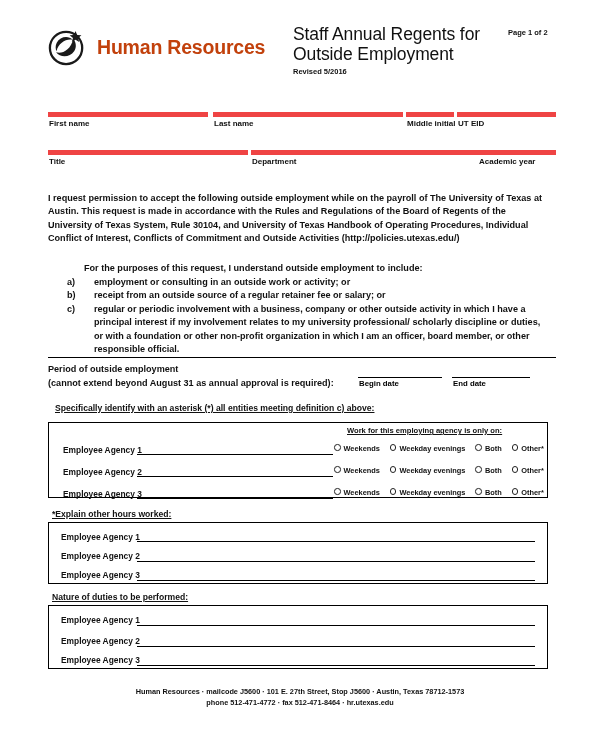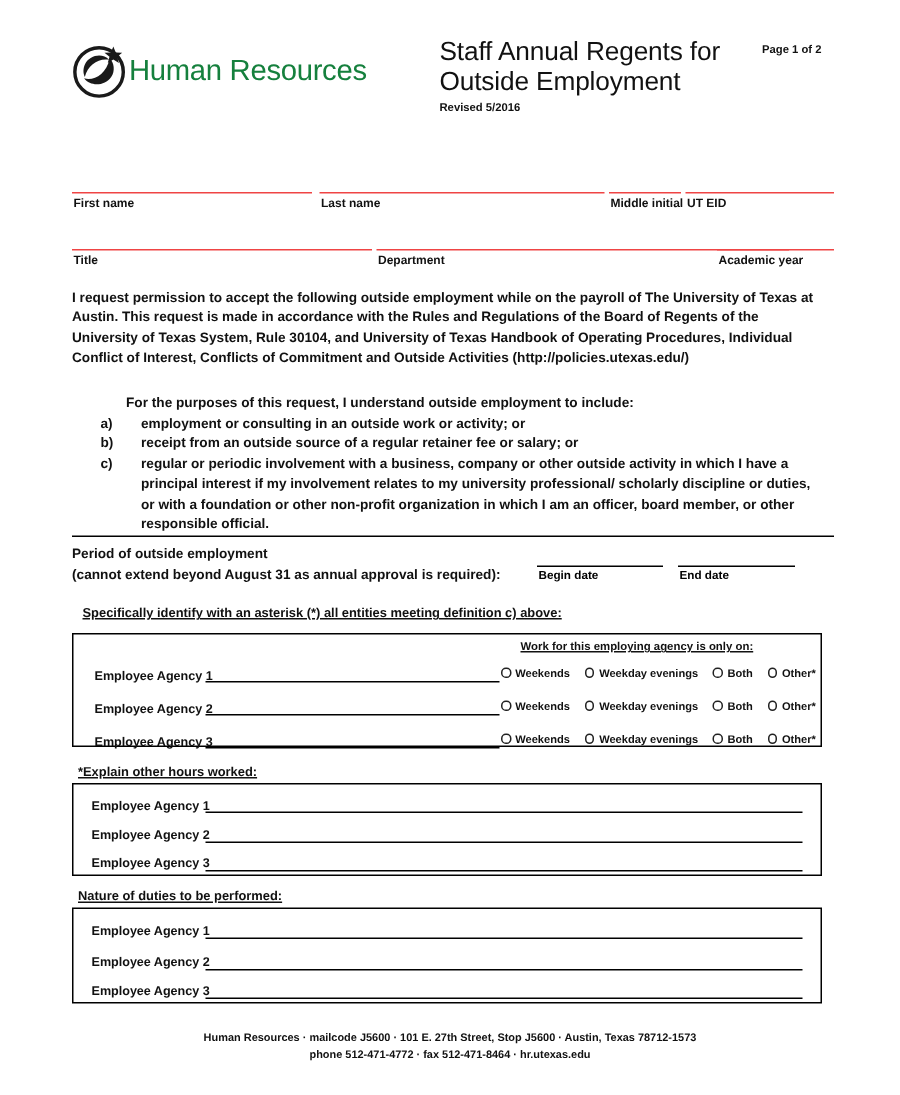--- a/index.html
+++ b/index.html
@@ -33,25 +33,25 @@
   }
   .logo-wrap {
     position: absolute;
     left: 0;
     top: 4px;
     display: flex;
     align-items: center;
   }
   .logo-mark { width: 38px; height: 38px; display: block; }
   .logo-text {
-    margin-left: 0;
+    margin-left: 11px;
     font-size: 19.5px;
-    font-weight: normal;
+    font-weight: bold;
     letter-spacing: -0.2px;
-    color: #15803d;
+    color: #c2410c;
     white-space: nowrap;
   }
   .title-block {
     position: absolute;
     left: 245px;
     top: 0;
     width: 270px;
   }
   .doc-title {
     font-size: 17.5px;
@@ -73,23 +73,22 @@
     font-size: 7.5px;
     font-weight: bold;
     color: #111;
     white-space: nowrap;
   }
 
   
   .fieldrow { position: absolute; left: 48px; right: 44px; }
   .fld {
     position: absolute;
-    border-top: 1px solid #ef4444;
+    border-top: 5px solid #ef4444;
     height: 16px;
-    margin-top: 16px;
   }
   .fld span {
     position: absolute;
     top: 2px;
     left: 1px;
     font-size: 8px;
     font-weight: bold;
     white-space: nowrap;
     color: #111;
   }
@@ -178,21 +177,21 @@
     color: #111;
     white-space: nowrap;
   }
   .writeline {
     position: absolute;
     border-bottom: 1px solid #000;
     height: 0;
   }
 
   
-  .radio-grp { position: absolute; display: flex; align-items: center; }
+  .radio-grp { position: absolute; display: flex; }
   .radio {
     display: inline-block;
     width: 6.5px;
     height: 6.5px;
     border: 1px solid #222;
     border-radius: 50%;
     box-sizing: border-box;
     margin-right: 3px;
     background: #fff;
     flex: none;

